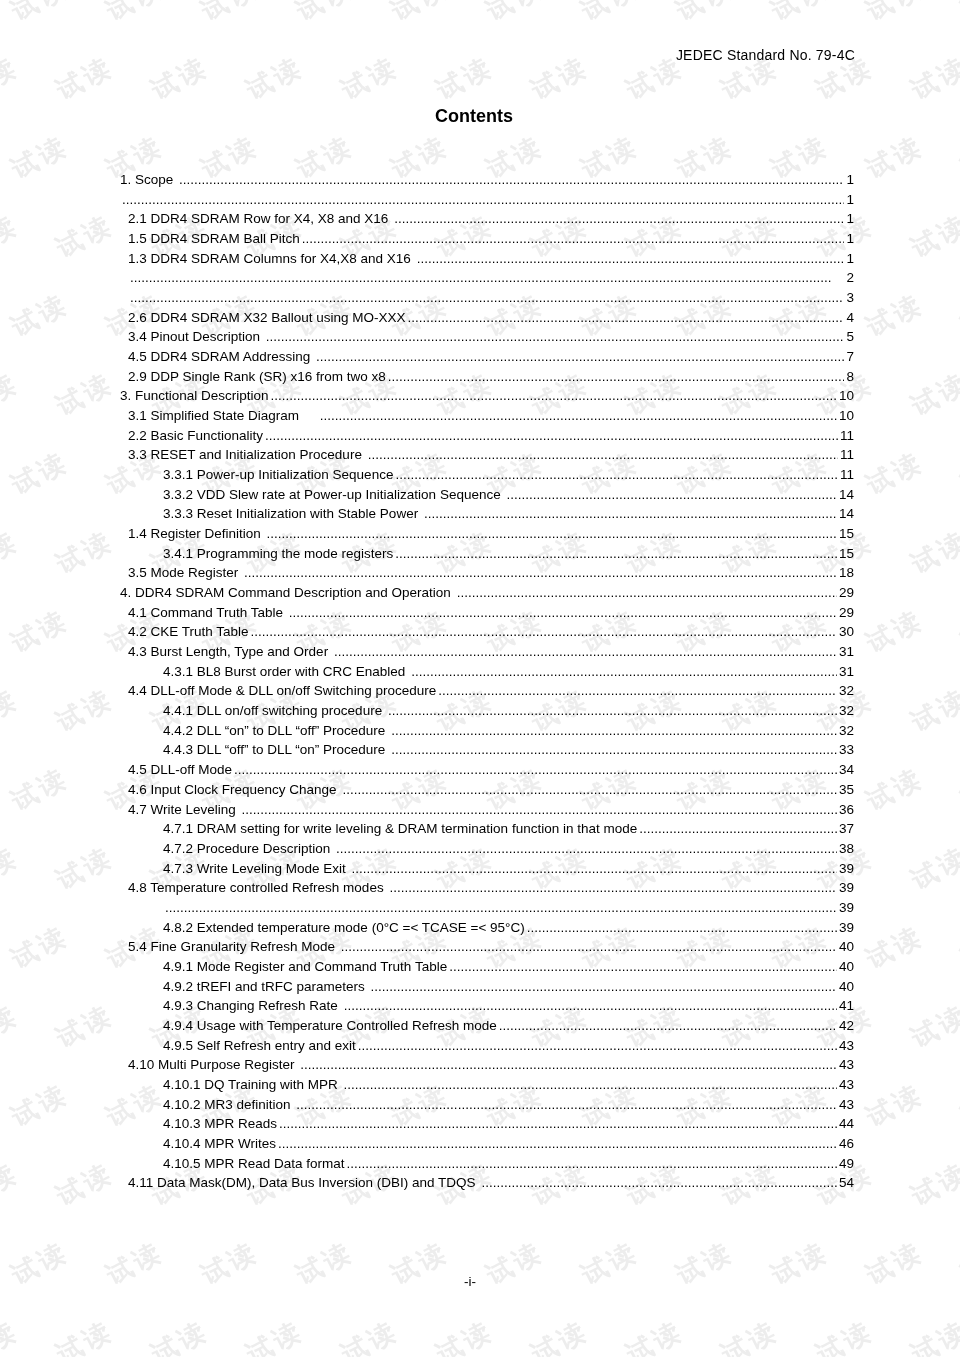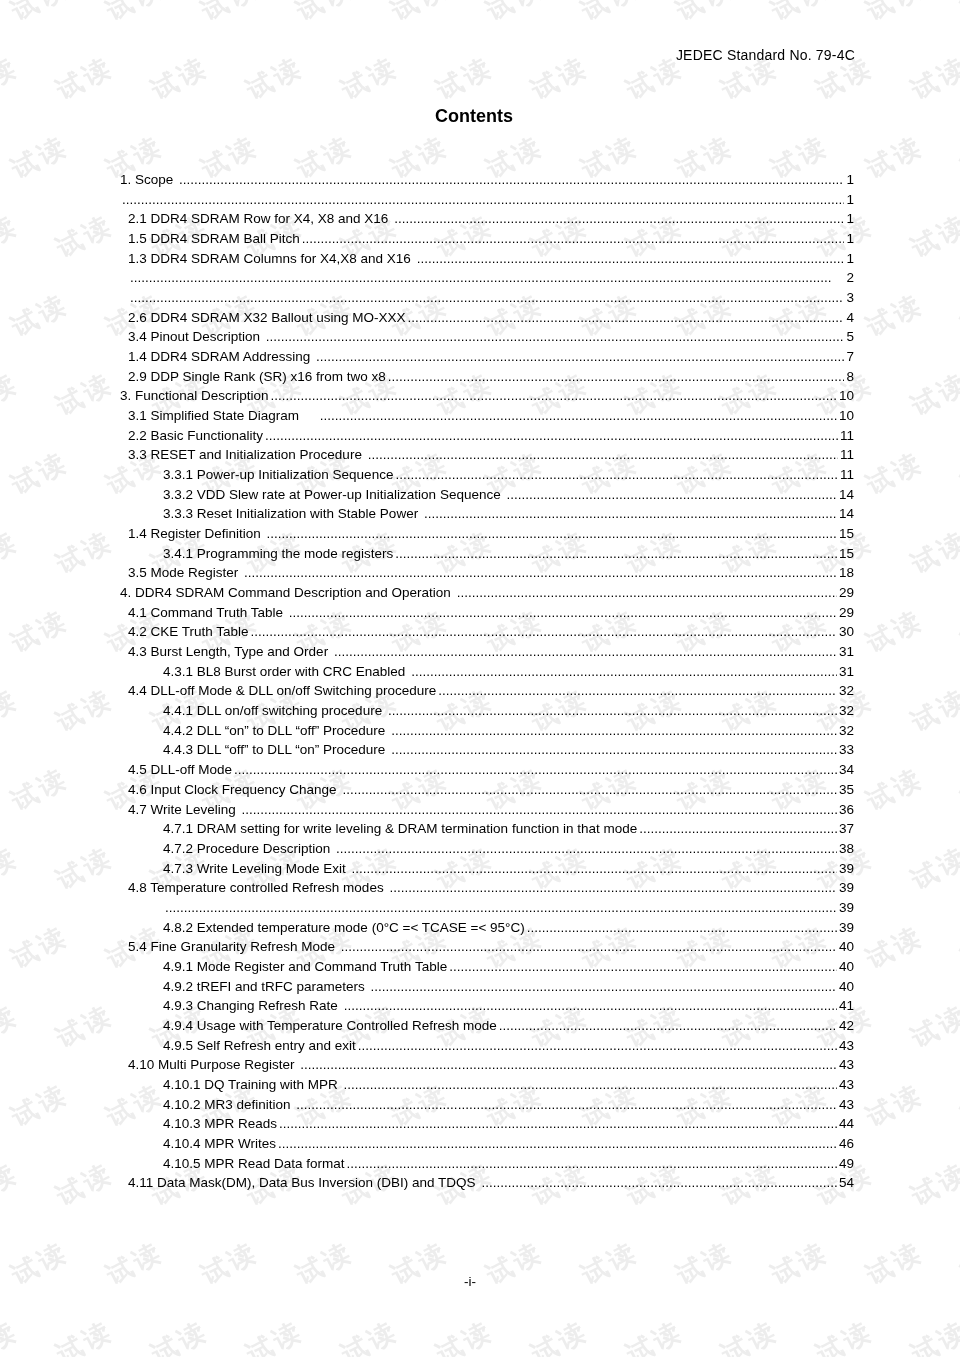--- a/index.html
+++ b/index.html
@@ -327,21 +327,21 @@
           <span class="t">2.6 DDR4 SDRAM X32 Ballout using MO-XXX</span>
           <span class="leader">............................................................................................................................................................................................................................................................................................................</span>
           <span class="pg">4</span>
         </div>
         <div class="row lvl1">
           <span class="t">3.4 Pinout Description </span>
           <span class="leader">............................................................................................................................................................................................................................................................................................................</span>
           <span class="pg">5</span>
         </div>
         <div class="row lvl1">
-          <span class="t">1.4 DDR4 SDRAM Addressing </span>
+          <span class="t">4.5 DDR4 SDRAM Addressing </span>
           <span class="leader">............................................................................................................................................................................................................................................................................................................</span>
           <span class="pg">7</span>
         </div>
         <div class="row lvl1">
           <span class="t">2.9 DDP Single Rank (SR) x16 from two x8</span>
           <span class="leader">............................................................................................................................................................................................................................................................................................................</span>
           <span class="pg">8</span>
         </div>
         <div class="row lvl0">
           <span class="t">3. Functional Description</span>

